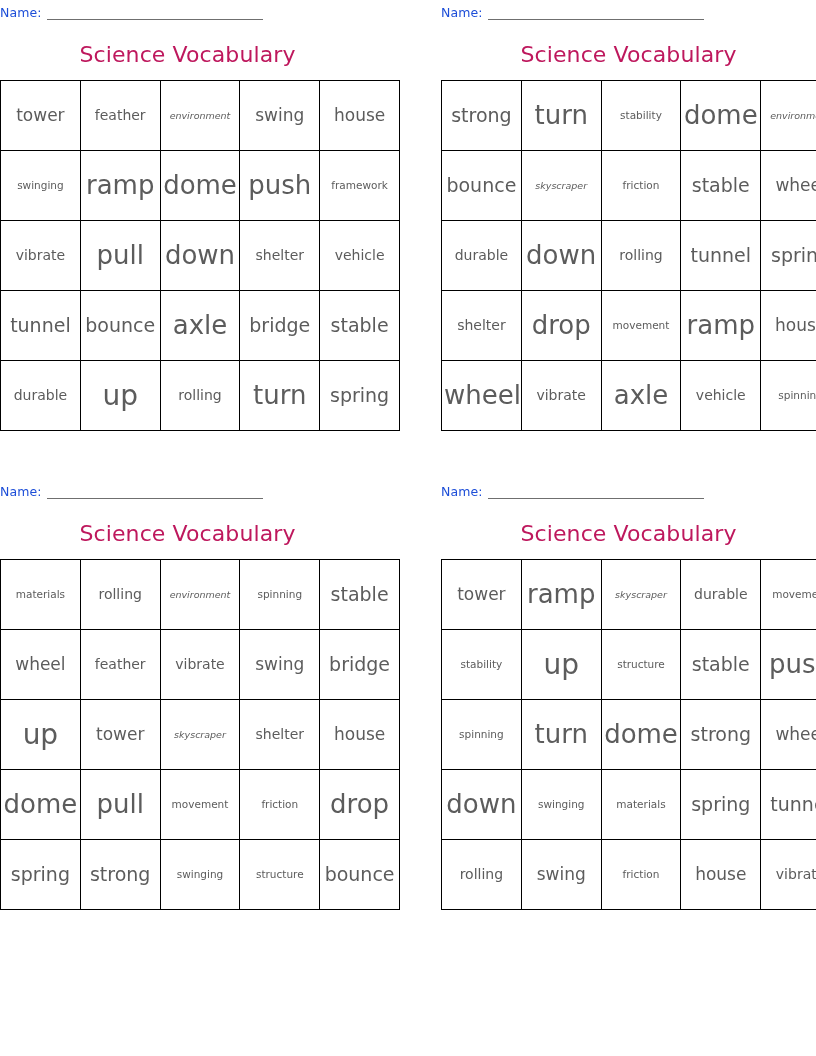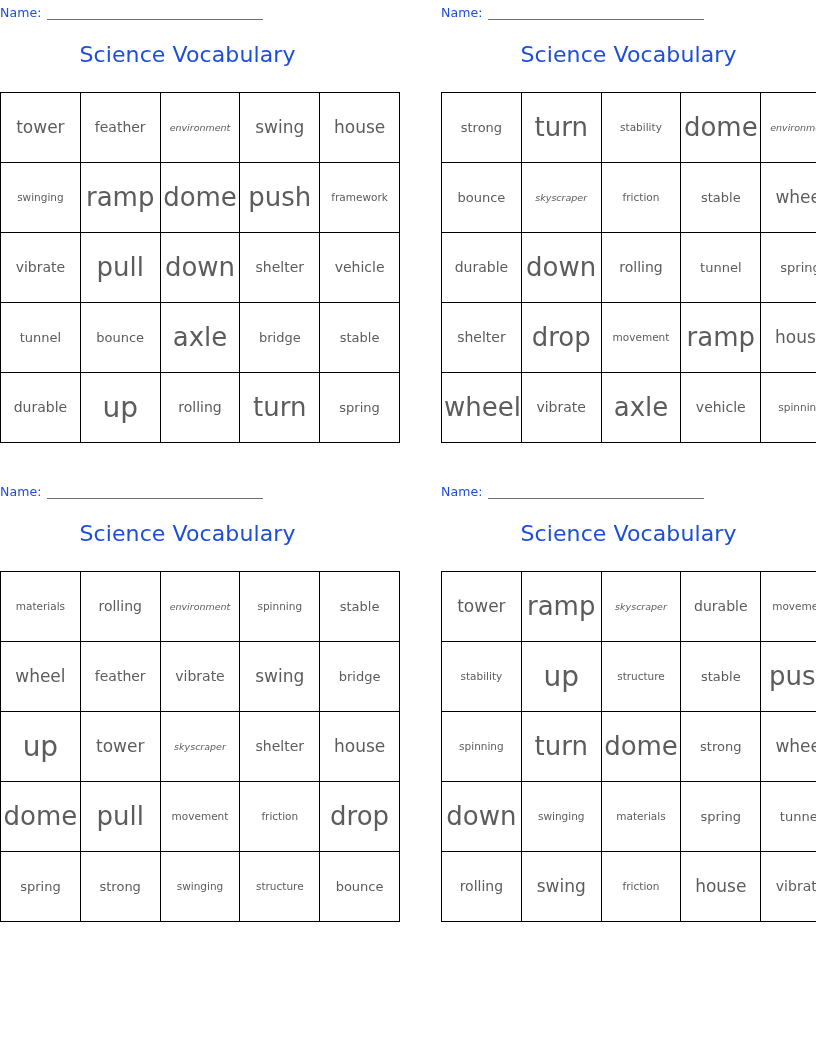--- a/index.html
+++ b/index.html
@@ -50,31 +50,31 @@
     display: inline-block;
     width: 216px;
     margin-left: 5px;
     border-bottom: 1px solid #6f6f6f;
     height: 11px;
   }
 
   .card-title {
     text-align: center;
     font-size: 22px;
-    color: #1d4ed8;
+    color: #be185d;
     margin-top: 22px;
     margin-bottom: 0;
     letter-spacing: 0.1px;
     font-weight: normal;
     line-height: 26px;
     width: 375px;
   }
 
   .grid {
-    margin-top: 24px;
+    margin-top: 12px;
     width: 374px;
     border-collapse: collapse;
     table-layout: fixed;
   }
   .grid td {
     border: 1px solid #000000;
     width: 74.8px;
     height: 69px;
     text-align: center;
     vertical-align: middle;
@@ -82,21 +82,21 @@
     color: #5c5c5c;
     line-height: 1.05;
     word-break: keep-all;
     overflow: hidden;
   }
 
   
   .sz-xxl { font-size: 28px; }
   .sz-xl  { font-size: 26px; }
   .sz-l   { font-size: 17px; }
-  .sz-m   { font-size: 13px; }
+  .sz-m   { font-size: 19px; }
   .sz-s   { font-size: 14px; }
   .sz-xs  { font-size: 10.5px; }
   .sz-xxs { font-size: 9.5px; font-style: italic; }
 </style>
 </head>
 <body>
 
 <div class="sheet">
 
   <div class="card card-c0 card-r0">

